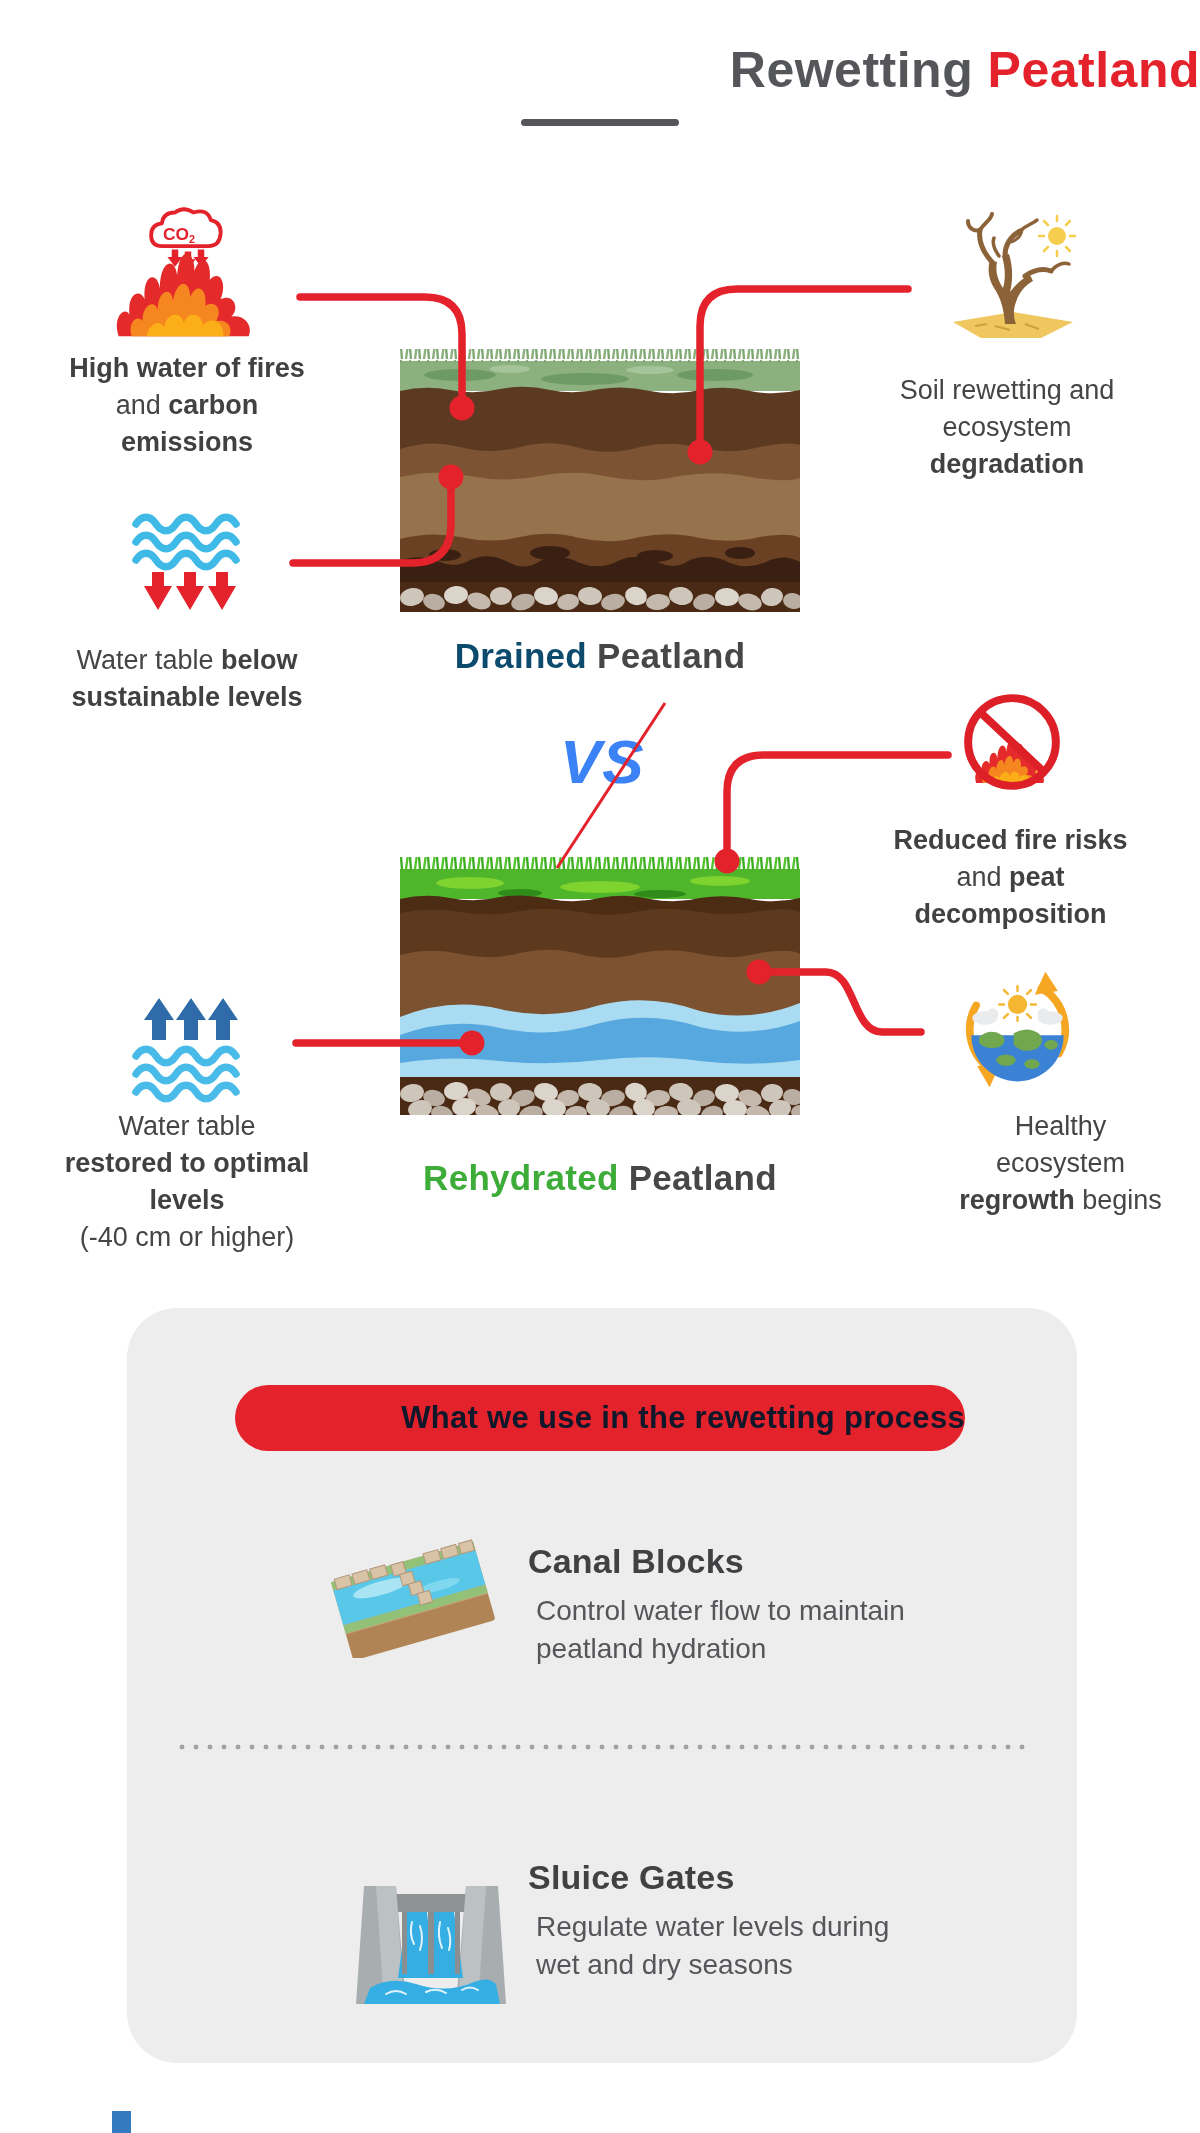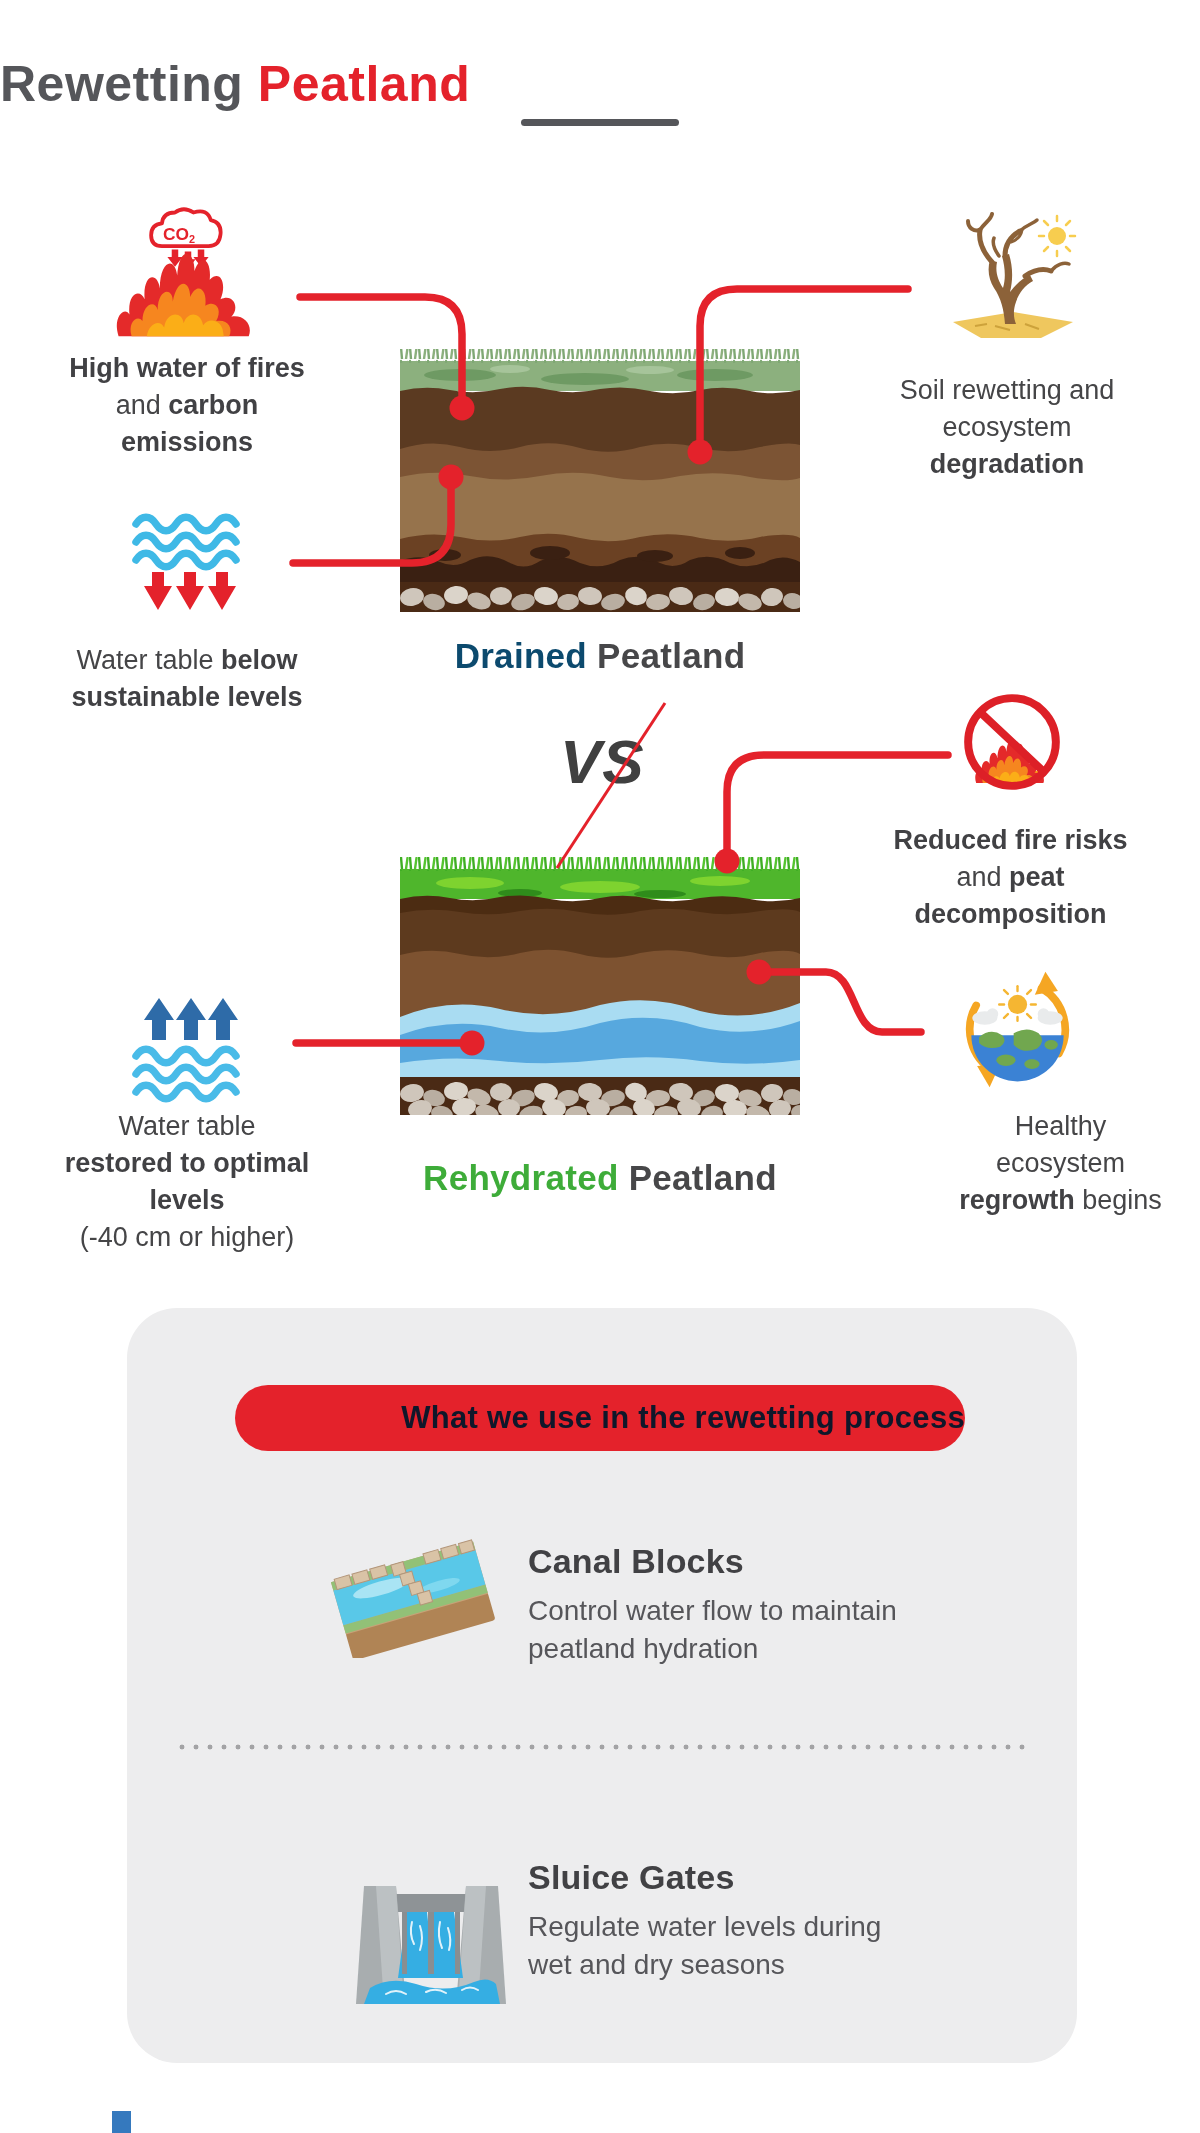--- a/index.html
+++ b/index.html
@@ -1,37 +1,37 @@
 <!DOCTYPE html>
 <html><head>
 <meta charset="utf-8">
 <style>
   html,body{margin:0;padding:0;background:#fff;}
   #page{position:relative;width:1200px;height:2133px;background:#ffffff;overflow:hidden;
         font-family:"Liberation Sans",sans-serif;color:#454547;}
   .abs{position:absolute;}
   
-  .title{top:55px;left:0;width:1200px;text-align:left;font-size:50px;font-weight:800;
+  .title{top:41px;left:0;width:1200px;text-align:right;font-size:50px;font-weight:800;
          letter-spacing:.5px;color:#55565A;}
   .title .red{color:#E4222B;}
   .title-underline{top:119px;left:521px;width:158px;height:7px;background:#55565A;border-radius:4px;}
   
   .callout{font-size:27px;line-height:37px;text-align:center;color:#454547;font-weight:400;}
   .callout .bold{font-weight:700;color:#414144;}
   
   .seclabel{width:400px;text-align:center;font-size:35px;font-weight:800;color:#474749;letter-spacing:.3px;}
   .seclabel .hl-red{color:#0c4a6e;}
   .seclabel .hl-green{color:#3EAC39;}
-  .vs{font-size:62px;font-weight:900;font-style:italic;color:#404040;letter-spacing:1px;}
+  .vs{font-size:62px;font-weight:900;font-style:italic;color:#3b82f6;letter-spacing:1px;}
   
   .panel{left:127px;top:1308px;width:950px;height:755px;background:#EDEDEE;border-radius:50px;}
   .pill{left:235px;top:1385px;width:730px;height:66px;background:#E4222B;border-radius:33px;
         color:#0f172a;font-size:31px;font-weight:700;text-align:right;line-height:66px;letter-spacing:.3px;}
   .item-title{font-size:34px;font-weight:700;color:#414144;letter-spacing:.2px;}
-  .item-desc{font-size:28px;line-height:38px;color:#56565A;}
+  .item-desc{font-size:28px;line-height:38px;color:#56565A;margin-left:8px;}
   .dotted-divider{left:175px;top:1744px;width:850px;height:6px;
         background-image:radial-gradient(circle,#A3A3A5 2.2px,transparent 2.7px);
         background-size:14px 6px;background-repeat:repeat-x;}
   .edge-mark{left:112px;top:2111px;width:19px;height:22px;background:#3579BE;}
   svg{display:block;}
   .overlay{left:0;top:0;pointer-events:none;z-index:6;}
   .z2{z-index:2;}
 </style>
 </head>
 <body>

